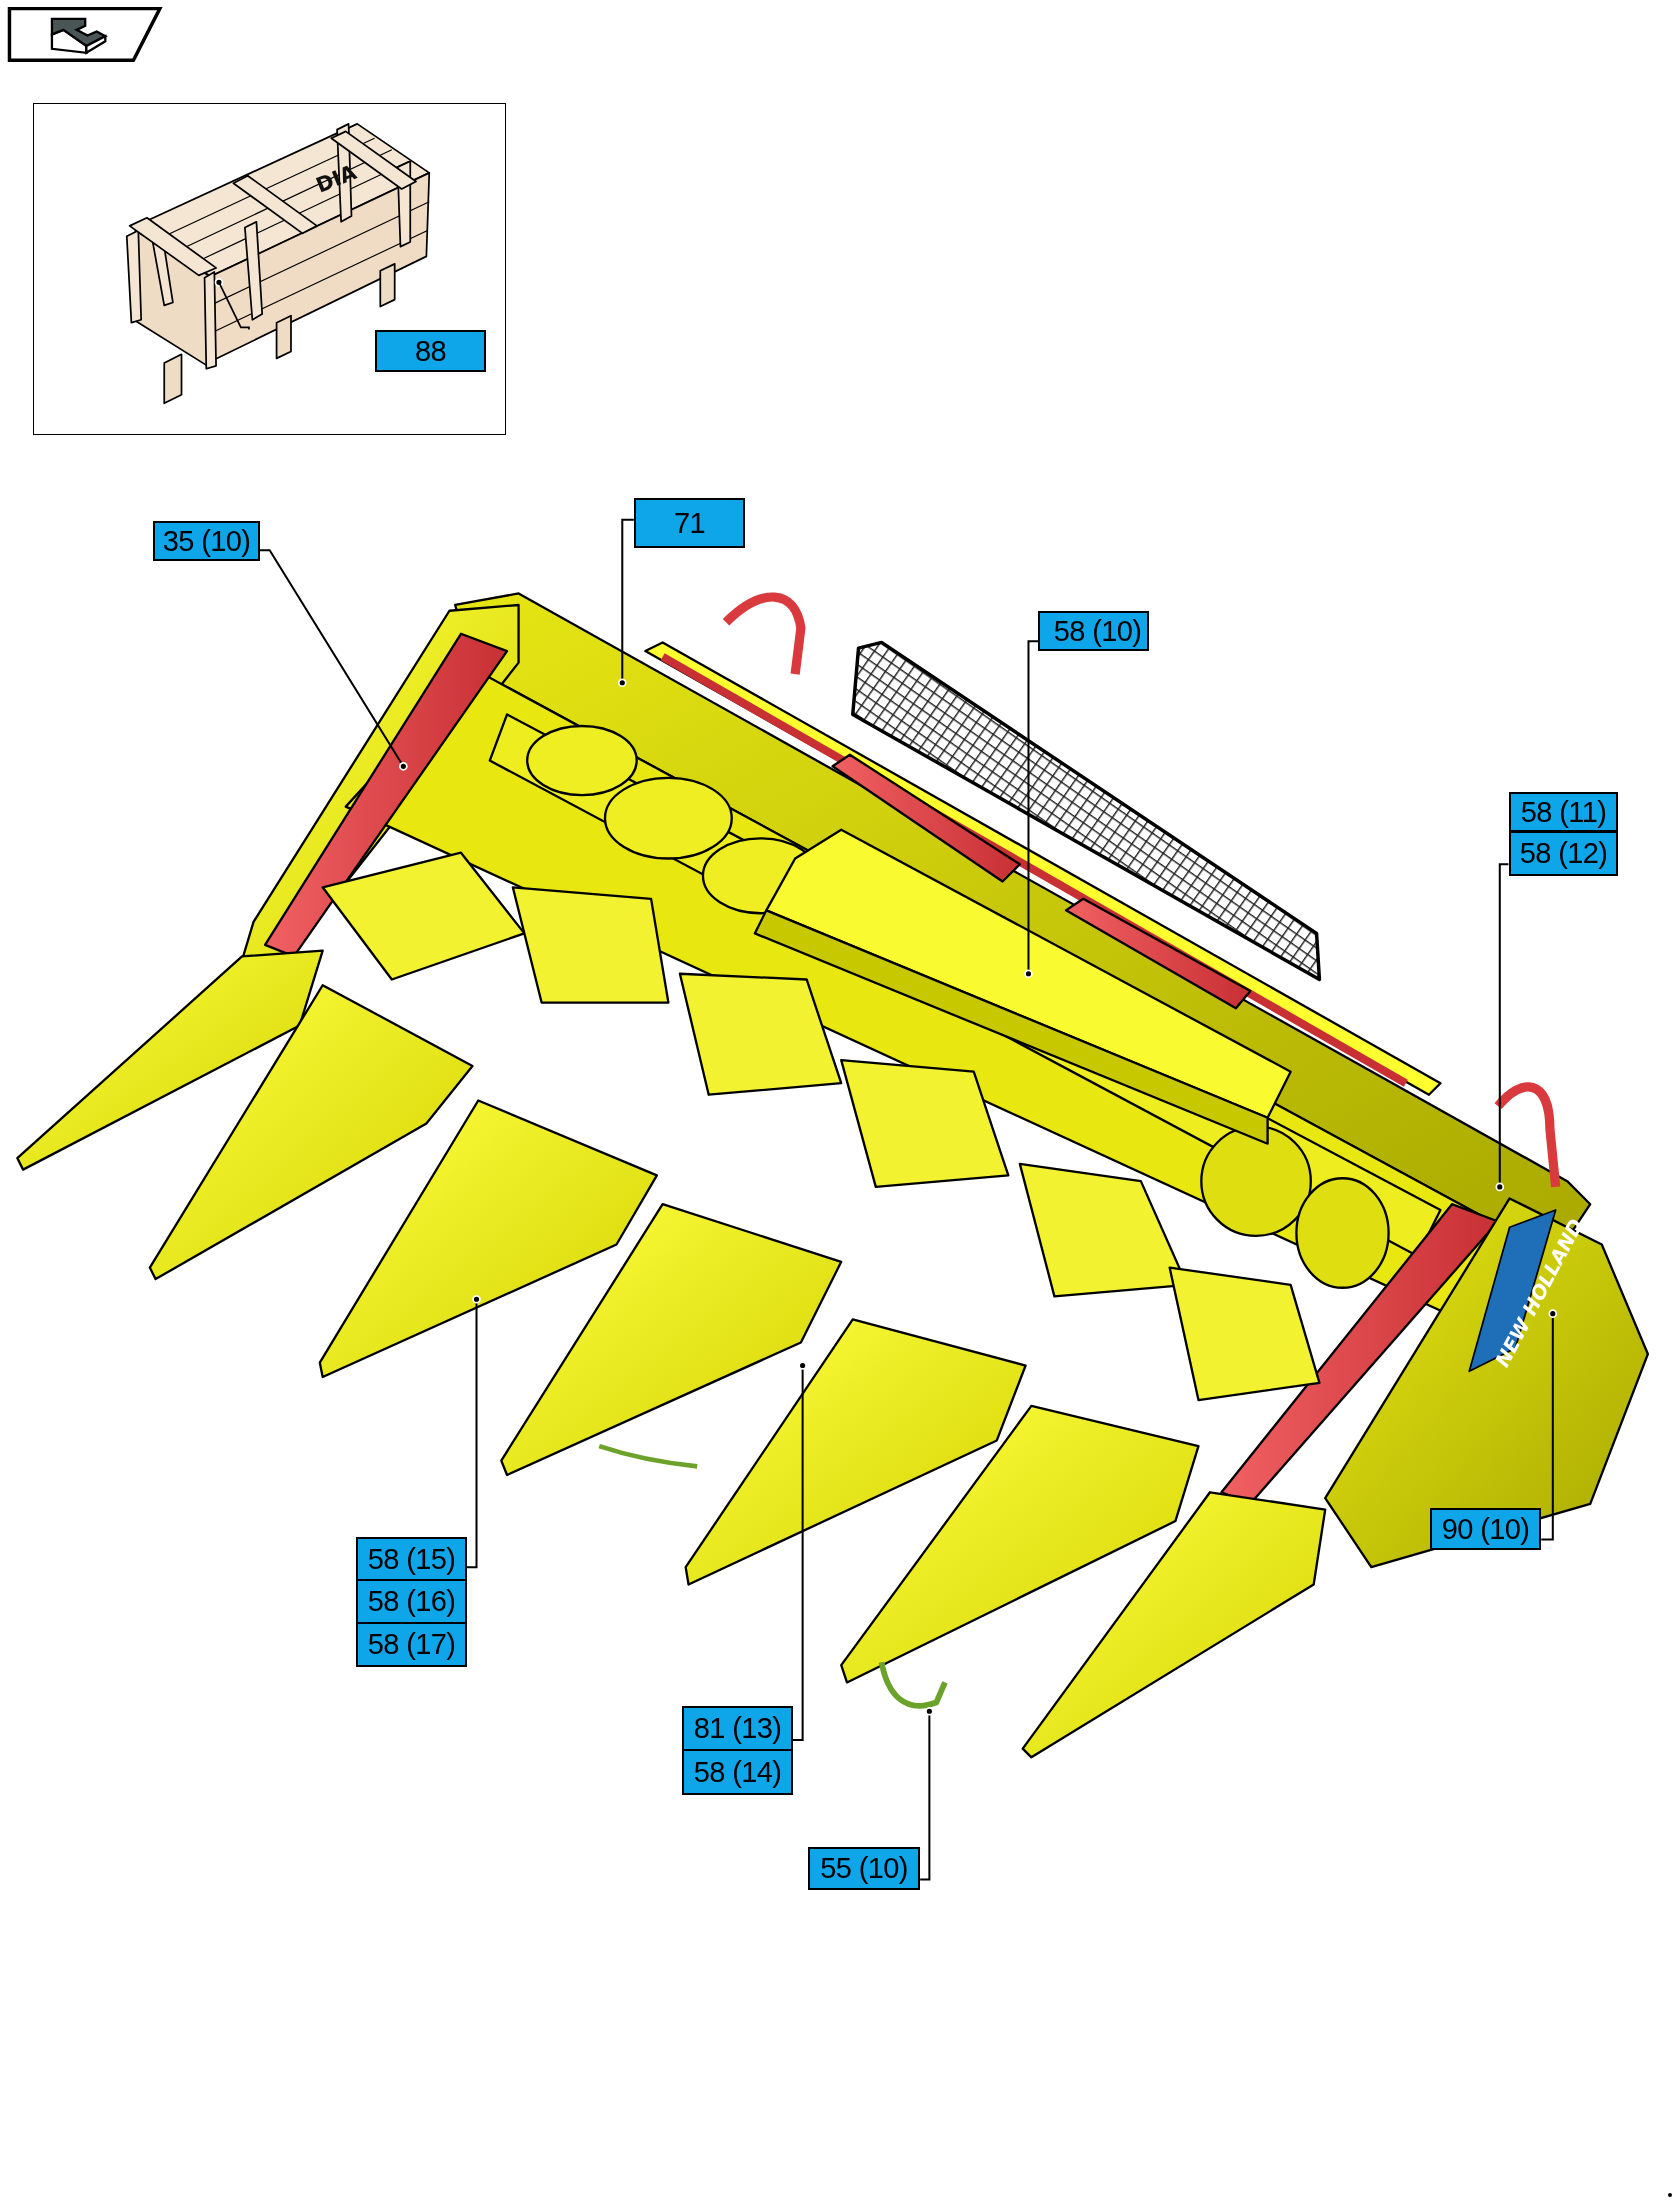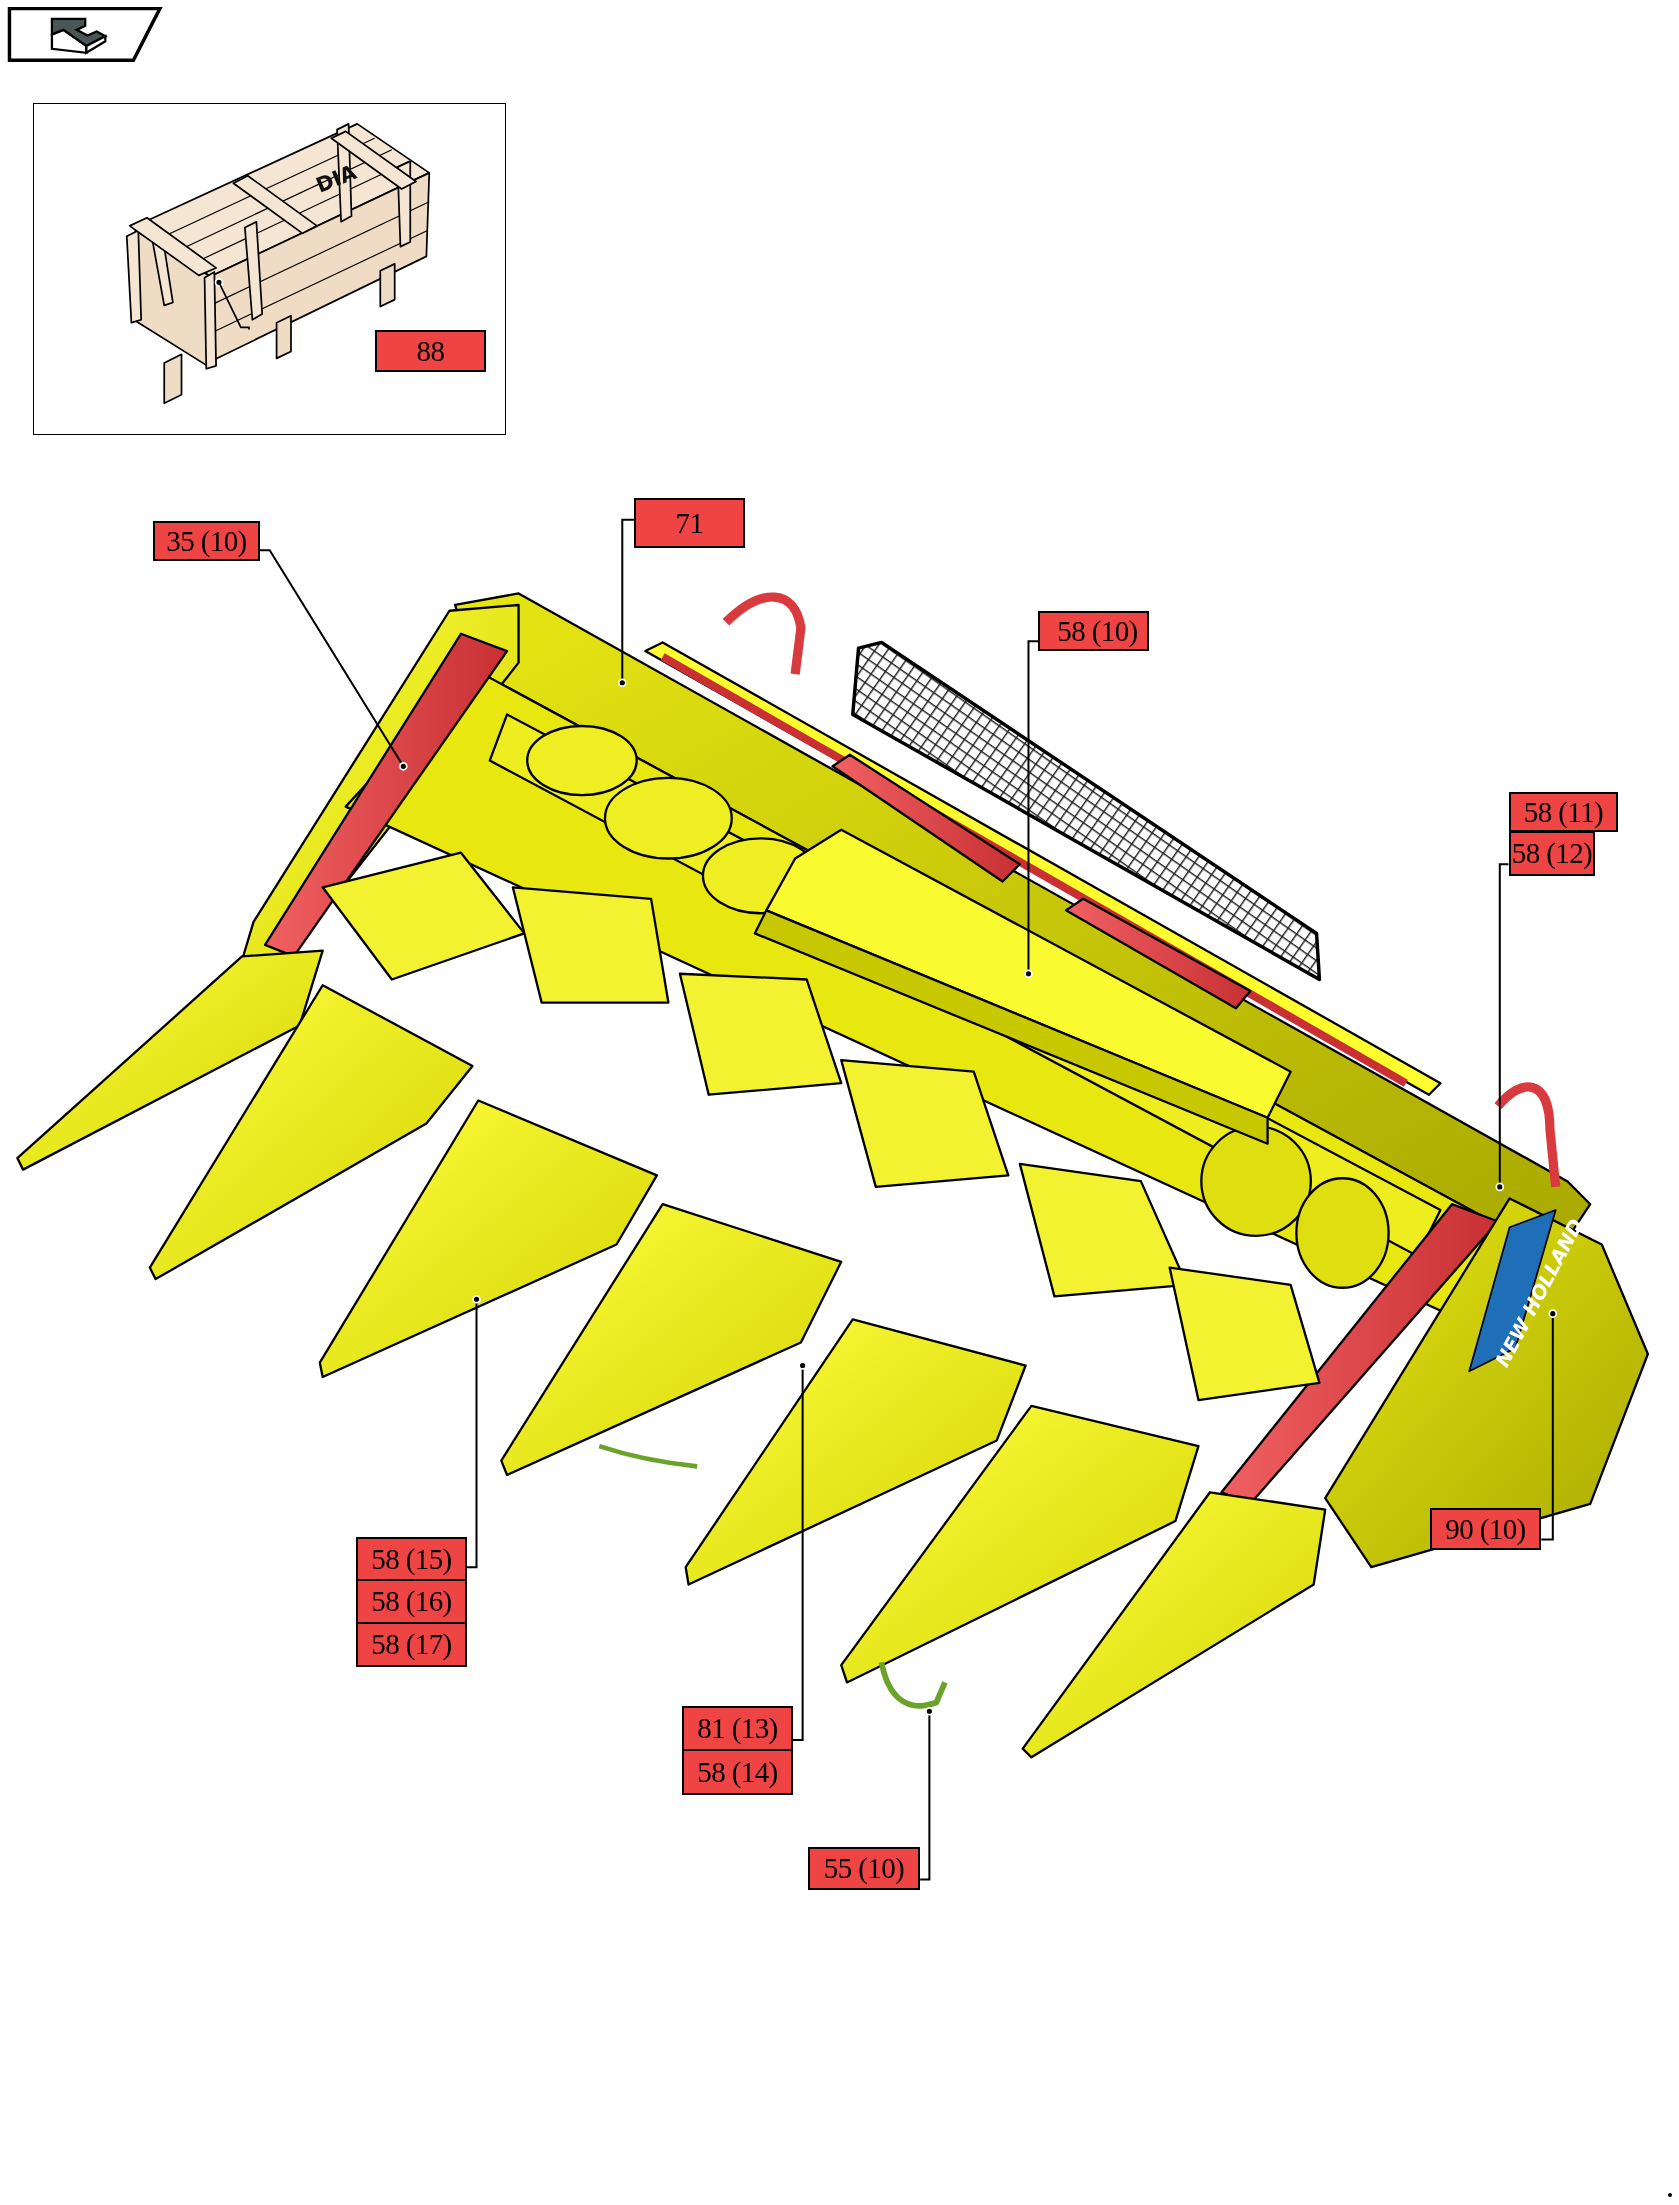--- a/index.html
+++ b/index.html
@@ -1,21 +1,21 @@
 <!DOCTYPE html>
 <html style="font-size:9.2px"><head>
 <meta charset="utf-8">
 <style>
   html, body { margin: 0; padding: 0; background: #ffffff; }
   body { width: 1679px; height: 2205px; position: relative; overflow: hidden;
          font-family: "Liberation Sans", "DejaVu Sans", sans-serif; }
   .callout {
-    position: absolute; box-sizing: border-box; background: #ef4444;
+    position: absolute; box-sizing: border-box; background: #0ea5e9;
     border: 2.9px solid #000; display: flex; align-items: center; justify-content: center;
-    font-family: Liberation Serif, serif; font-size: 29px; color: #000;
+    font-family: Liberation Sans, sans-serif; font-size: 29px; color: #000;
     letter-spacing: -0.6px; cursor: pointer;
   }
   .nav-box { position: absolute; left: 0; top: 0; }
   .inset-frame { position: absolute; left: 33px; top: 103px; width: 473px; height: 332px;
                  box-sizing: border-box; border: 1.7px solid #000; background: #fff; }
   svg.layer { position: absolute; left: 0; top: 0; }
   .period { position: absolute; left: 1668px; top: 2193px; width: 4px; height: 4px; border-radius: 50%; background:#000; }
 </style>
 </head>
 <body>
@@ -178,21 +178,21 @@
     <circle cx="1393" cy="2370" r="6"></circle>
     <circle cx="1613" cy="2970" r="6"></circle>
     <circle cx="2695" cy="2280" r="6"></circle>
   </g>
 </svg>
 
 <div class="callout" style="left:153px;top:521px;width:107px;height:40px;">35 (10)</div>
 <div class="callout" style="left:634px;top:498px;width:111px;height:50px;">71</div>
 <div class="callout" style="left:1038px;top:611px;width:111px;height:40px;padding-left:8px;">58 (10)</div>
 <div class="callout" style="left:1509px;top:792px;width:109px;height:40px;text-align:center;">58 (11)</div>
-<div class="callout" style="left:1509px;top:831px;width:86px;height:45px;">58 (12)</div>
+<div class="callout" style="left:1509px;top:831px;width:109px;height:45px;">58 (12)</div>
 <div class="callout" style="left:356px;top:1537px;width:111px;height:44px;">58 (15)</div>
 <div class="callout" style="left:356px;top:1579px;width:111px;height:45px;">58 (16)</div>
 <div class="callout" style="left:356px;top:1622px;width:111px;height:45px;">58 (17)</div>
 <div class="callout" style="left:682px;top:1706px;width:111px;height:45px;">81 (13)</div>
 <div class="callout" style="left:682px;top:1749px;width:111px;height:46px;">58 (14)</div>
 <div class="callout" style="left:808px;top:1847px;width:112px;height:43px;">55 (10)</div>
 <div class="callout" style="left:1430px;top:1508px;width:111px;height:42px;">90 (10)</div>
 
 <div class="period"></div>
 

